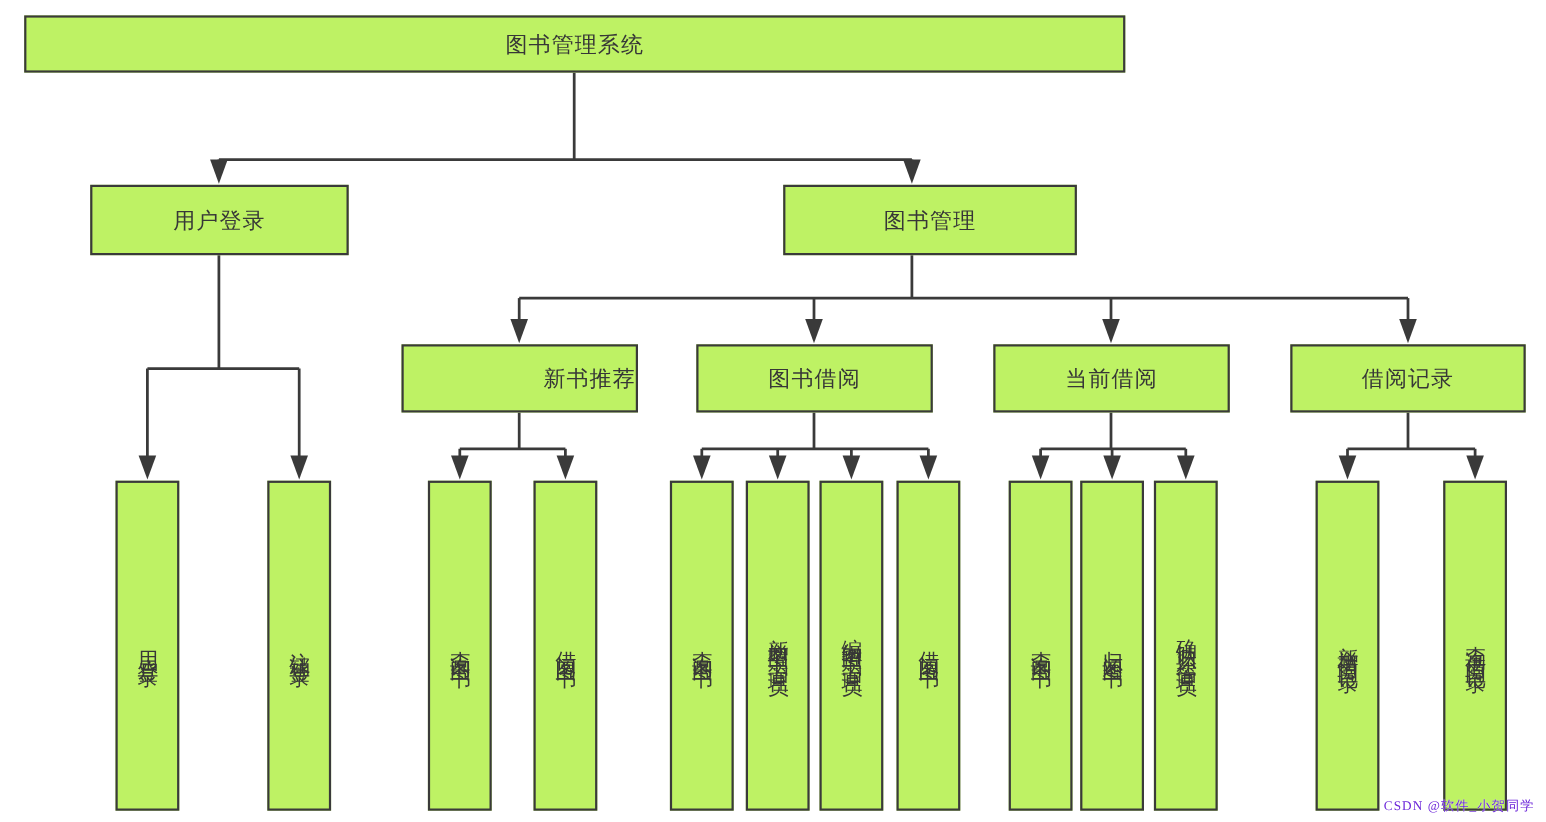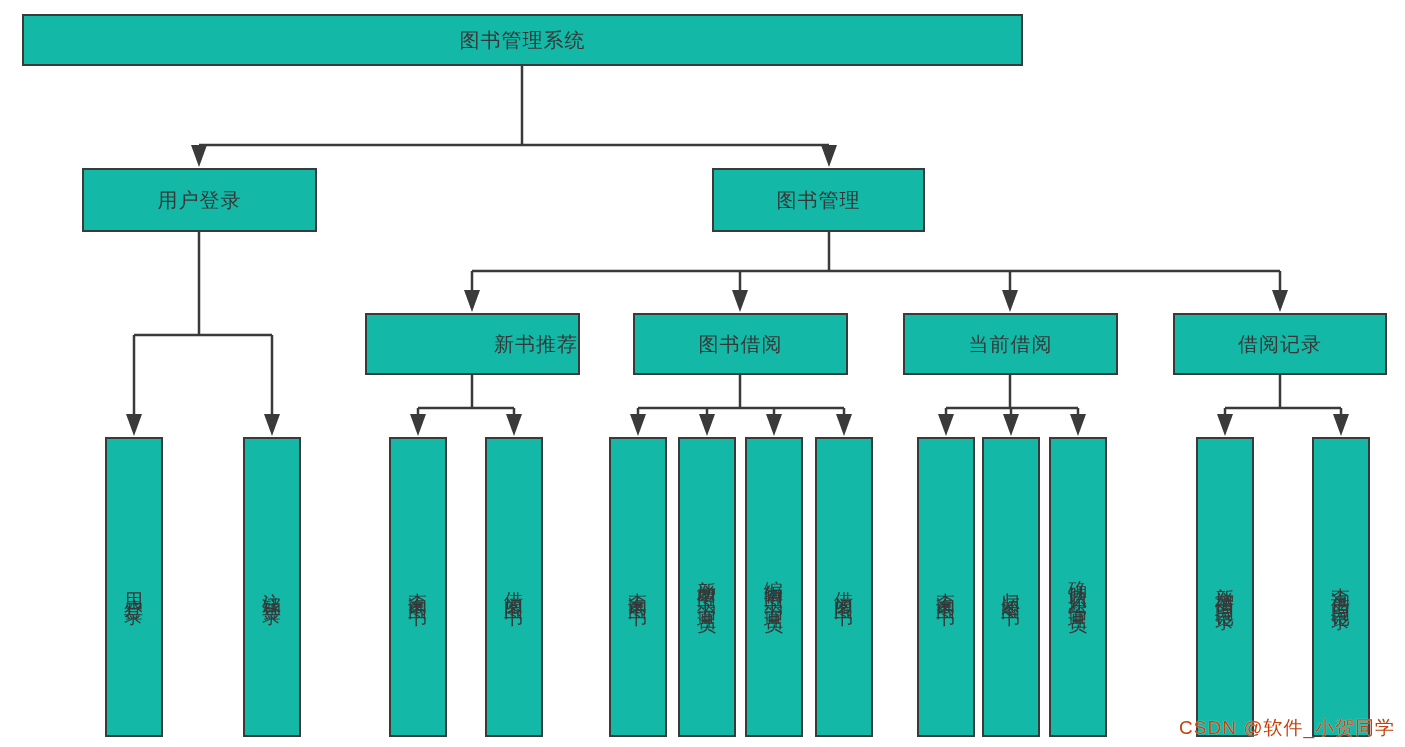--- a/index.html
+++ b/index.html
@@ -6,45 +6,46 @@
   .canvas {
     position:relative;
     width:1405px; height:747px;
     background:#ffffff;
     font-family:"Liberation Sans", sans-serif;
     overflow:hidden;
   }
   .connectors { position:absolute; left:0; top:0; width:1405px; height:747px; }
   .box {
     position:absolute;
-    background:#14b8a6;
+    background:#bef264;
     border:2.5px solid #3a3a3a;
     box-sizing:border-box;
     display:flex;
     align-items:center;
     justify-content:center;
     color:#373737;
     z-index:2;
   }
   .box.h { font-size:20px; letter-spacing:1px; }
   .box.v {
     writing-mode:vertical-rl;
     font-size:19px;
     letter-spacing:5px;
     line-height:1.0;
     padding:6px 0;
   }
   .watermark {
     position:absolute;
     right:10px; bottom:6px;
-    font-size:19px;
-    color:#c2410c;
+    font-size:12px;
+    color:#6d28d9;
     letter-spacing:1px;
     z-index:3;
     text-shadow:0 0 1px #ffffff;
+    font-family:Liberation Serif, serif;
   }
 </style>
 </head>
 <body>
 
 <div class="canvas">
 
   <svg class="connectors" viewBox="0 0 1405 747" xmlns="http://www.w3.org/2000/svg">
     <g stroke="#3a3a3a" stroke-width="2.5" fill="none">
 
@@ -118,21 +119,21 @@
     </g>
   </svg>
 
   <div class="box h" style="left:22px; top:14px; width:1001px; height:52px;">
     <span>图书管理系统</span>
   </div>
 
   <div class="box h" style="left:82px; top:168px; width:235px; height:64px;">
     <span>用户登录</span>
   </div>
-  <div class="box h" style="left:712px; top:168px; width:213px; height:64px;">
+  <div class="box h" style="left:712px; top:168px; width:267px; height:64px;">
     <span>图书管理</span>
   </div>
 
   <div class="box h" style="left:365px; top:313px; width:215px; height:62px;justify-content:flex-end;">
     <span>新书推荐</span>
   </div>
   <div class="box h" style="left:903px; top:313px; width:215px; height:62px;">
     <span>当前借阅</span>
   </div>
   <div class="box h" style="left:633px; top:313px; width:215px; height:62px;">

